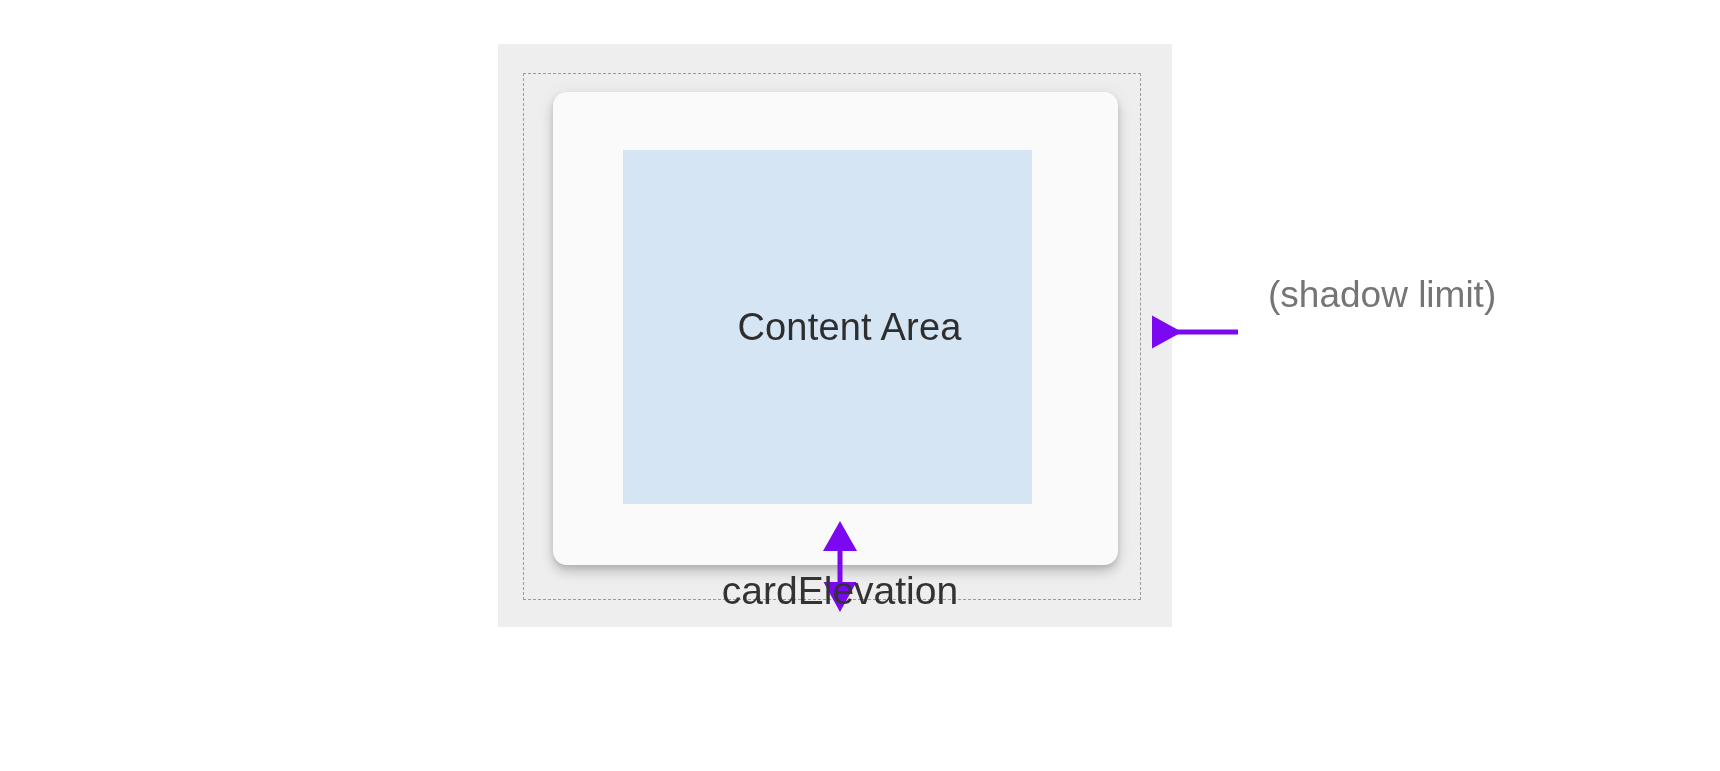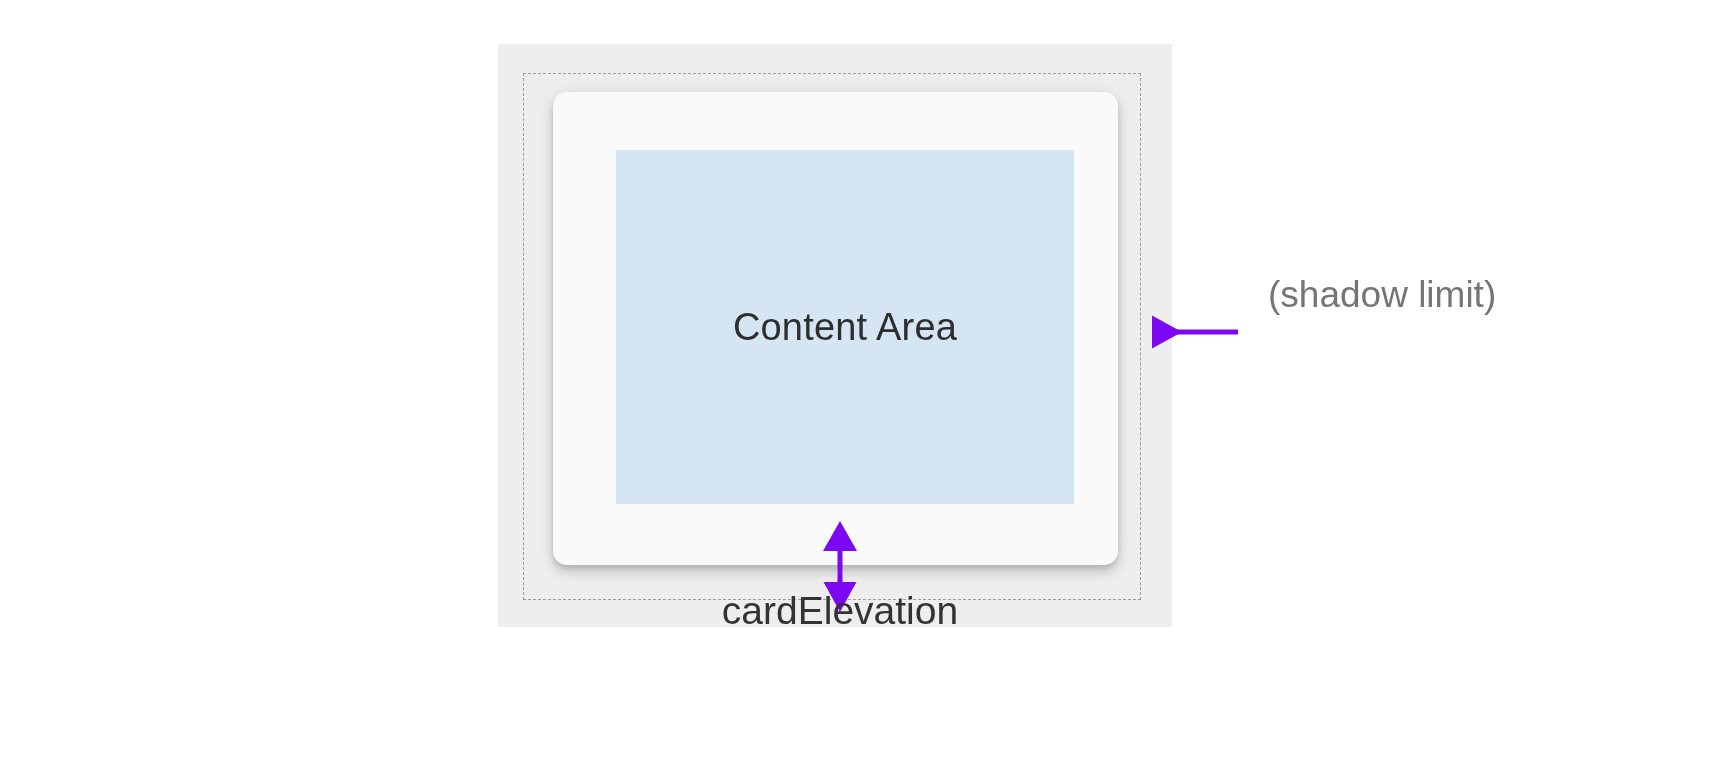--- a/index.html
+++ b/index.html
@@ -54,28 +54,29 @@
     border-radius: 14px;
     box-shadow:
       0 8px 12px rgba(0,0,0,0.14),
       0 3px 5px rgba(0,0,0,0.10),
       0 1px 18px rgba(0,0,0,0.07);
   }
 
   
   #content-area {
     position: absolute;
-    left: 63px;
+    left: 70px;
     top: 58px;
-    width: 458px;
+    width: 365px;
     height: 354px;
     background: #d5e5f4;
     display: flex;
     align-items: center;
     justify-content: center;
+    padding-left: 44px;
   }
   #content-area-label {
     font-size: 38px;
     color: #2e2e2e;
     letter-spacing: 0.2px;
     line-height: 1;
   }
 
   
   .annotation-text {
@@ -95,21 +96,21 @@
   }
 
   #annotation-max-elevation {
     left: 1268px;
     top: 273px;
     text-align: left;
   }
 
   #annotation-elevation {
     left: 840px;
-    top: 588px;
+    top: 568px;
     transform: translateX(-50%);
     text-align: center;
   }
 
   
   #arrow-layer {
     position: absolute;
     left: 0;
     top: 0;
     width: 1720px;

